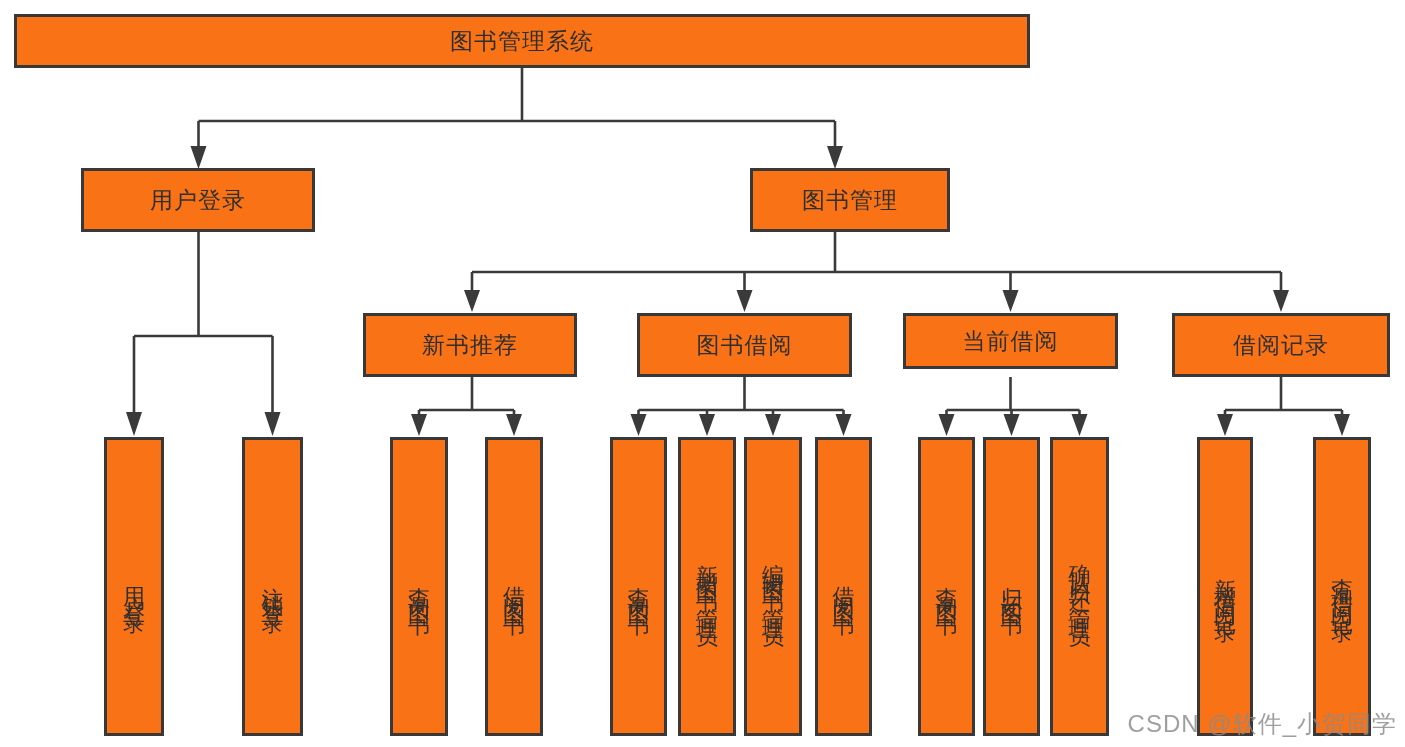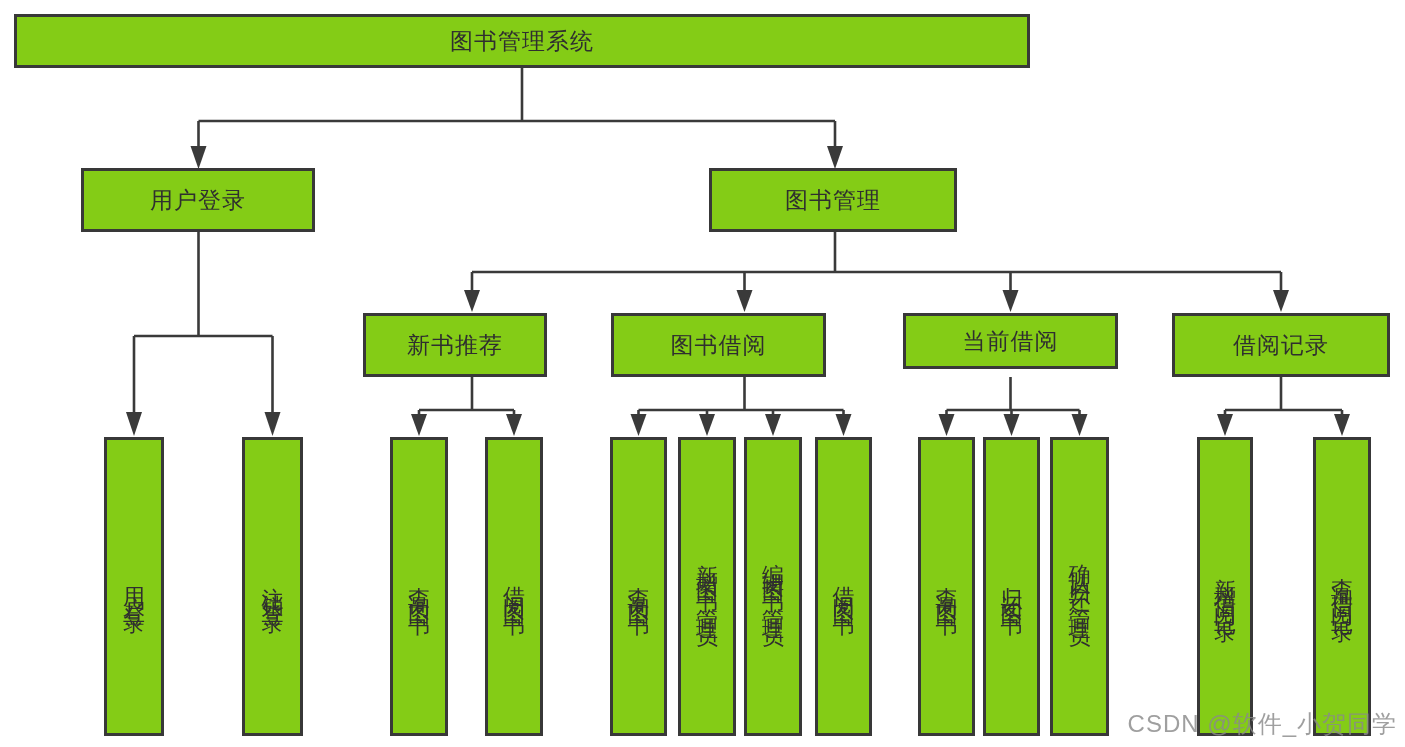--- a/index.html
+++ b/index.html
@@ -8,21 +8,21 @@
     width:1405px;height:747px;
     background:#ffffff;
     font-family:"Liberation Sans","DejaVu Sans",sans-serif;
     overflow:hidden;
   }
   .connectors{position:absolute;left:0;top:0;width:1405px;height:747px;}
   .box{
     position:absolute;
     box-sizing:border-box;
     border:3px solid #383838;
-    background:#84cc16;
+    background:#f97316;
     color:#2f2f2f;
     display:flex;align-items:center;justify-content:center;
   }
   .box.h{
     font-size:23px;
     letter-spacing:1px;
     white-space:nowrap;
   }
   .box.v{
     writing-mode:vertical-rl;
@@ -79,24 +79,24 @@
     <polygon class="ah" points="1071.5,414 1087.5,414 1079.5,436"></polygon>
 
     <path class="ln" d="M1281 377 V410 M1225 410 H1342 M1225 410 V416 M1342 410 V416"></path>
     <polygon class="ah" points="1217,414 1233,414 1225,436"></polygon>
     <polygon class="ah" points="1334,414 1350,414 1342,436"></polygon>
   </svg>
 
   <div class="box h" style="left:14px;top:14px;width:1016px;height:54px">图书管理系统</div>
 
   <div class="box h" style="left:81px;top:168px;width:234px;height:64px">用户登录</div>
-  <div class="box h" style="left:709px;top:168px;width:248px;height:64px">图书管理</div>
+  <div class="box h" style="left:750px;top:168px;width:200px;height:64px">图书管理</div>
 
-  <div class="box h" style="left:363px;top:313px;width:184px;height:64px">新书推荐</div>
-  <div class="box h" style="left:611px;top:313px;width:215px;height:64px">图书借阅</div>
+  <div class="box h" style="left:363px;top:313px;width:214px;height:64px">新书推荐</div>
+  <div class="box h" style="left:637px;top:313px;width:215px;height:64px">图书借阅</div>
   <div class="box h" style="left:903px;top:313px;width:215px;height:56px">当前借阅</div>
   <div class="box h" style="left:1172px;top:313px;width:218px;height:64px">借阅记录</div>
 
   <div class="box v" style="left:104px;top:437px;width:60px;height:299px">用户登录</div>
   <div class="box v" style="left:242px;top:437px;width:61px;height:299px">注销登录</div>
 
   <div class="box v" style="left:390px;top:437px;width:58px;height:299px">查询图书</div>
   <div class="box v" style="left:485px;top:437px;width:58px;height:299px">借阅图书</div>
 
   <div class="box v" style="left:610px;top:437px;width:57px;height:299px">查询图书</div>

